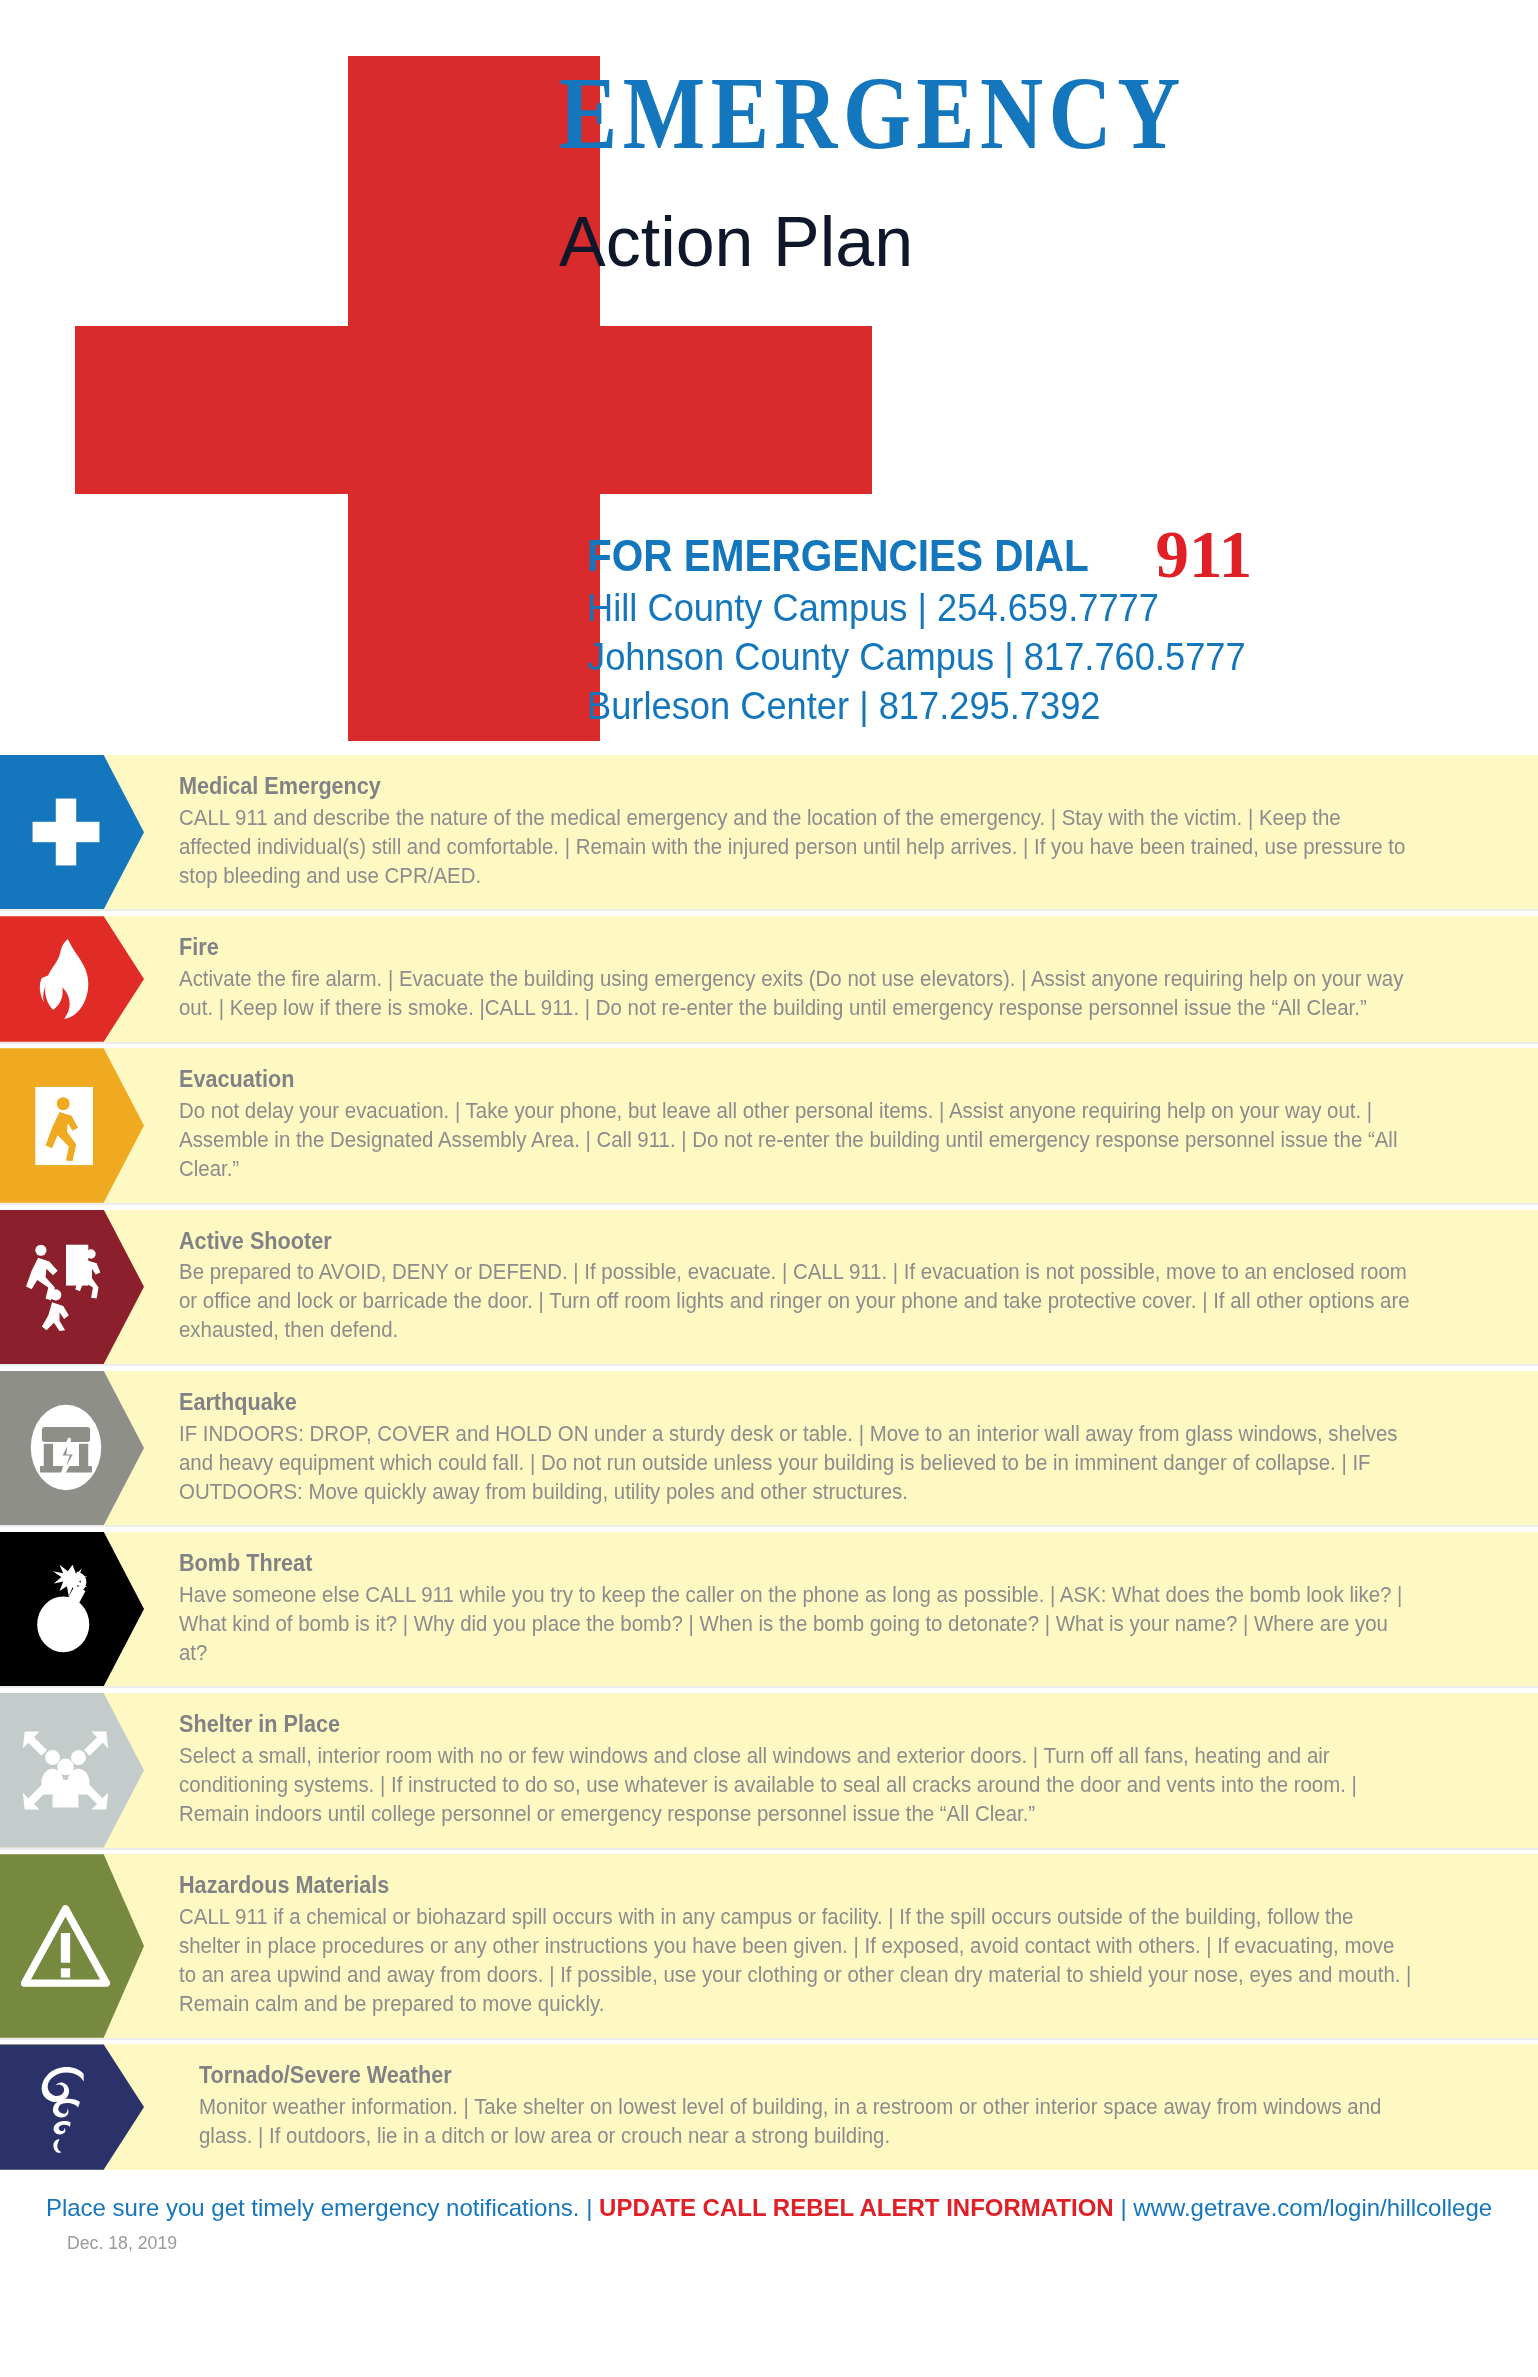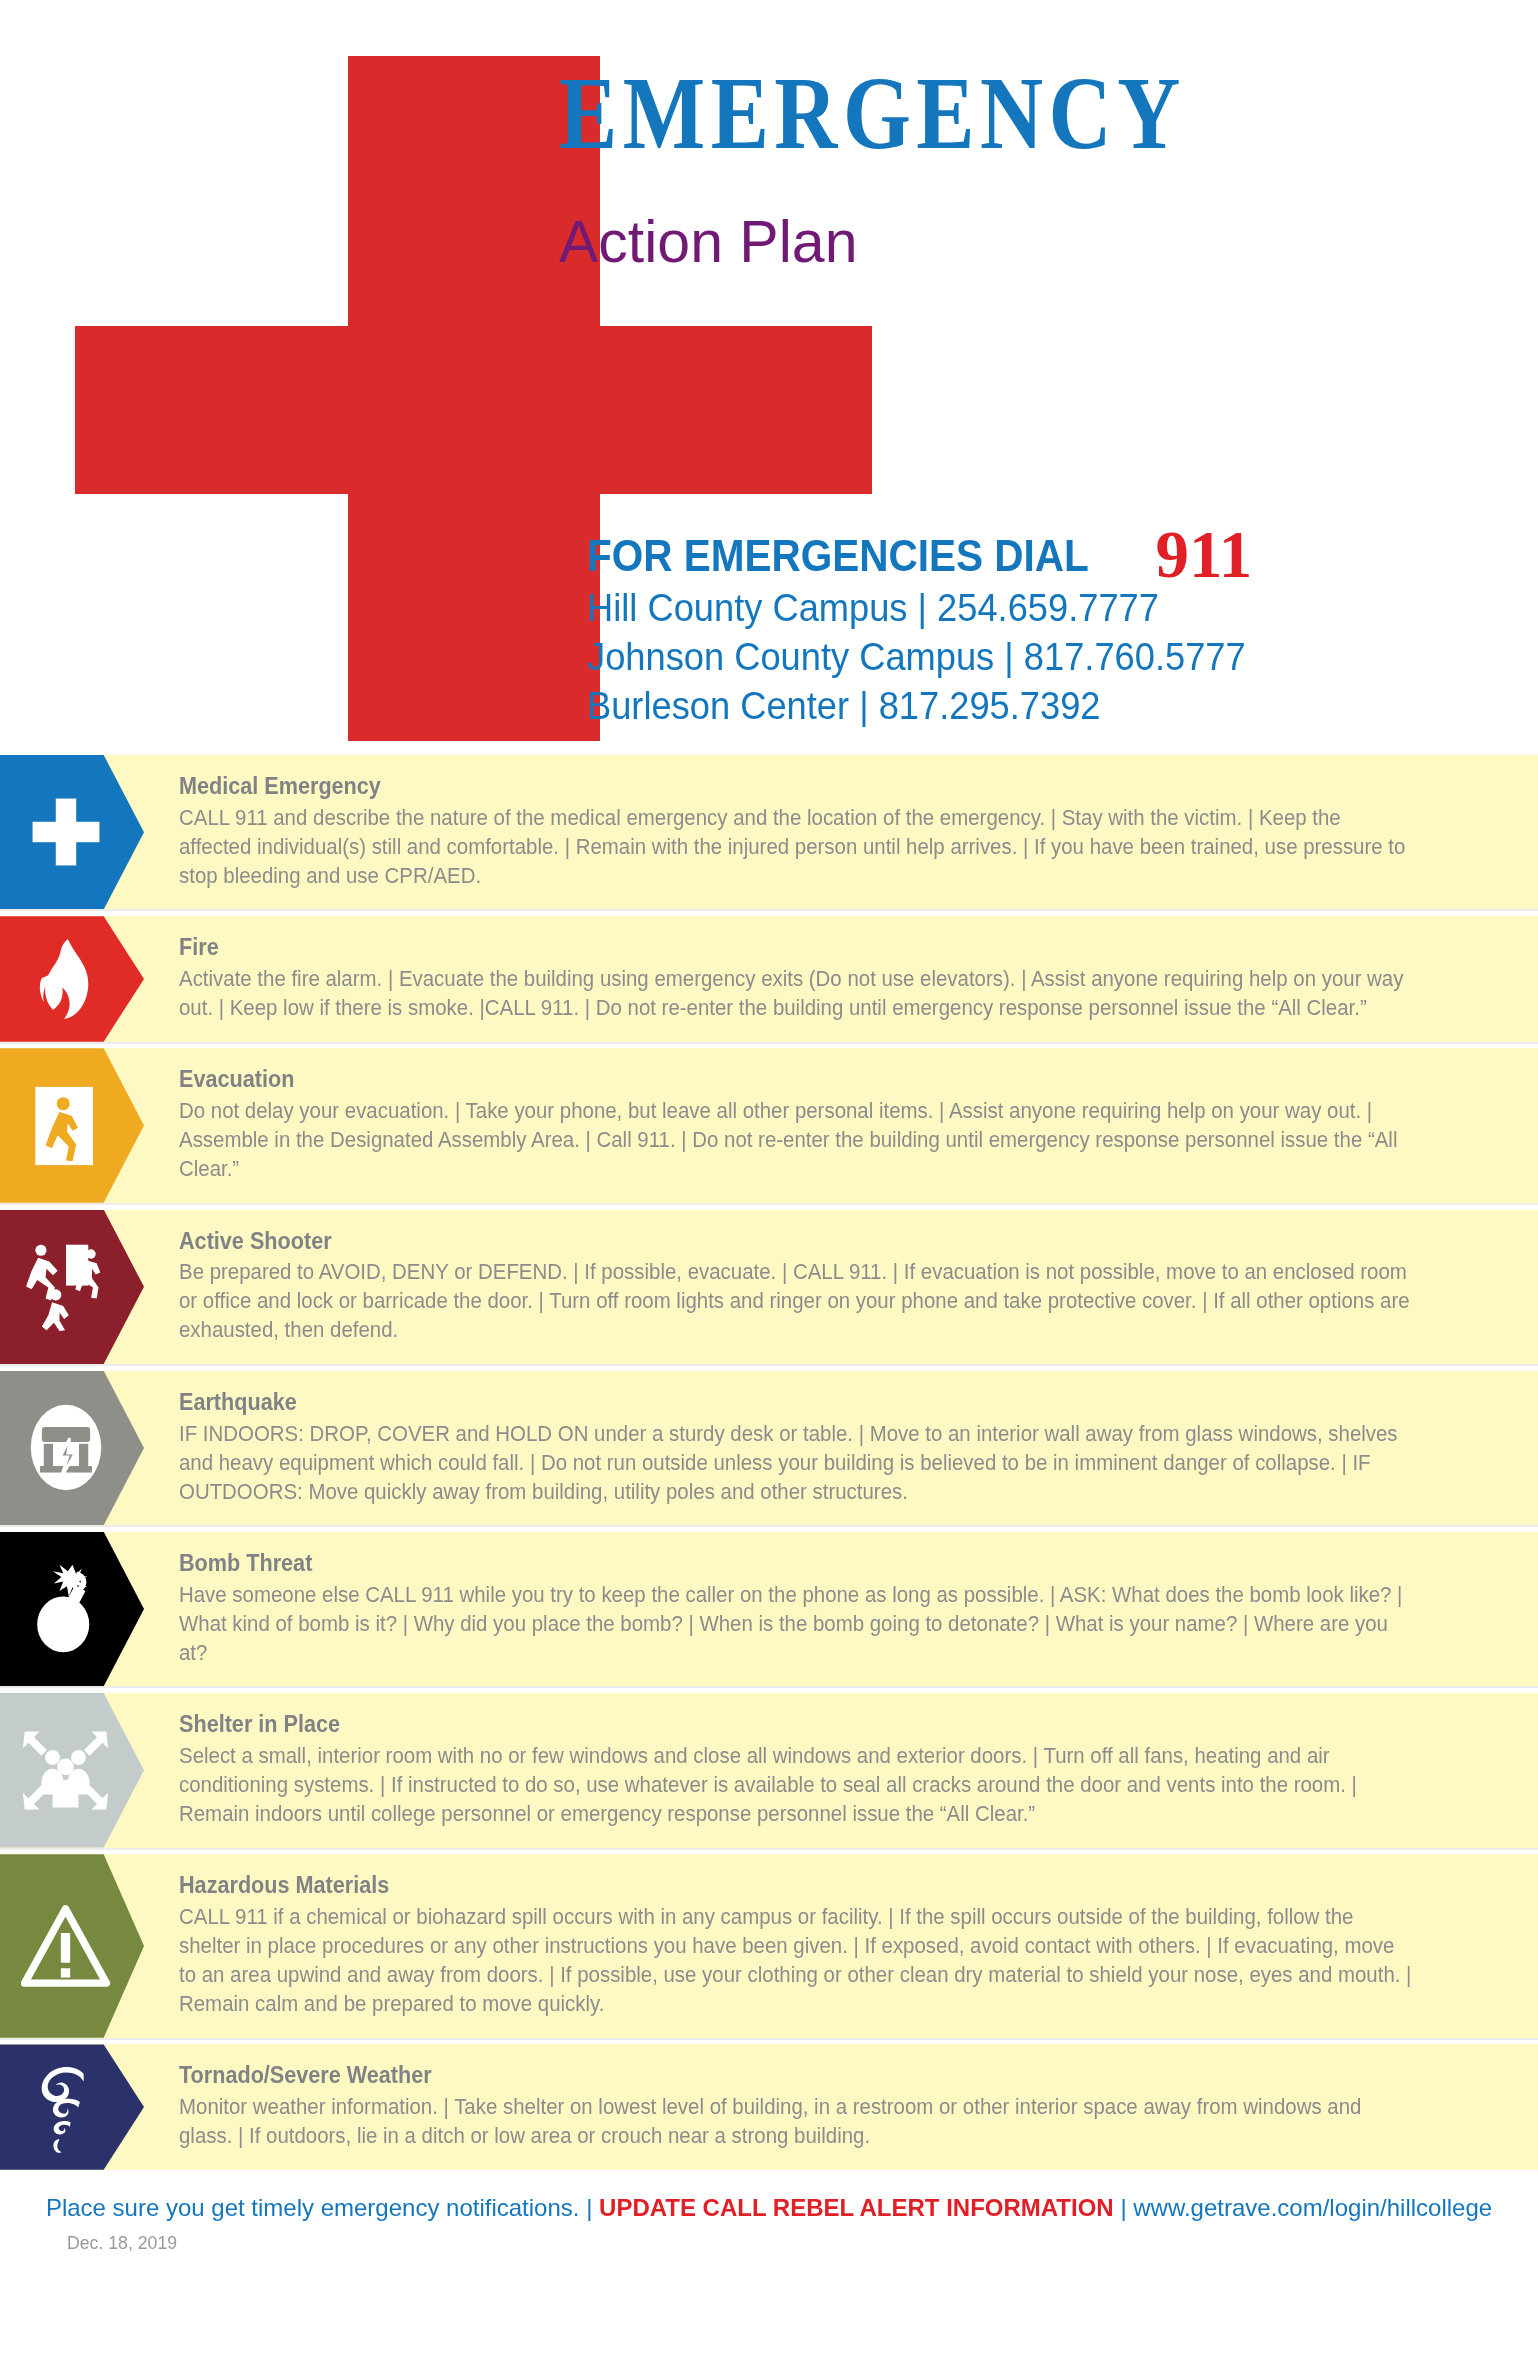--- a/index.html
+++ b/index.html
@@ -27,39 +27,39 @@
   .logo-college{position:absolute;left:0px;top:89px;font-family:"Liberation Sans", sans-serif;
     font-weight:bold;font-size:117px;line-height:117px;color:#1476bc;
     transform:scaleX(0.40);transform-origin:left top;letter-spacing:6.5px;}
 
   .title-emergency{position:absolute;left:559px;top:58px;
     font-family:"Liberation Serif", serif;font-weight:bold;
     font-size:104px;line-height:110px;color:#1476bc;letter-spacing:6.5px;
     transform:scaleX(0.84);transform-origin:left top;z-index:6;}
   .title-action{position:absolute;left:559px;top:210px;
     font-family:"Liberation Sans", sans-serif;font-weight:normal;
-    font-size:59px;line-height:65px;color:#701a75;z-index:6;}
+    font-size:70px;line-height:65px;color:#0f172a;z-index:6;}
 
   .dial-block{position:absolute;left:587px;top:527px;z-index:6;}
   .dial-line{white-space:nowrap;}
   .dial-label{font-family:"Liberation Sans", sans-serif;font-weight:bold;
     font-size:45px;line-height:54px;color:#1476bc;letter-spacing:0px;
     display:inline-block;transform:scaleX(0.90);transform-origin:left bottom;}
   .dial-911{font-family:"Liberation Serif", serif;font-weight:bold;
     font-size:67px;line-height:54px;color:#e01f26;display:inline-block;
     vertical-align:-5.6px;margin-left:11px;}
   .campus{font-family:"Liberation Sans", sans-serif;font-weight:normal;
     font-size:39px;line-height:49px;color:#1476bc;white-space:nowrap;
     display:block;transform:scaleX(0.93);transform-origin:left top;}
 
   
   .rows{position:relative;width:1538px;}
   .row{position:relative;display:flex;align-items:stretch;
     border-bottom:2.8px solid #ececec;background:#fef9c3;margin-bottom:4.7px;}
-  .row:last-of-type{border-bottom:none;}
+  .row:last-of-type{border-bottom:none;gap:20px;}
   .icon-cell{position:relative;width:144px;flex:0 0 144px;}
   .icon-shape{position:absolute;left:0;top:0;width:144px;height:100%;
     clip-path:polygon(0 0,72% 0,100% 50%,72% 100%,0 100%);
     display:flex;align-items:center;justify-content:center;}
   .icon-shape svg{display:block;margin-left:-13px;}
   .text-cell{flex:1 1 auto;padding:15px 65px 18.6px 35px;}
   .row-title{font-family:"Liberation Sans", sans-serif;font-weight:bold;
     font-size:23px;line-height:32px;color:#808285;margin:0 0 1.9px 0;
     transform:scaleX(0.94);transform-origin:left top;}
   .row-body{font-family:"Liberation Sans", sans-serif;font-weight:normal;

